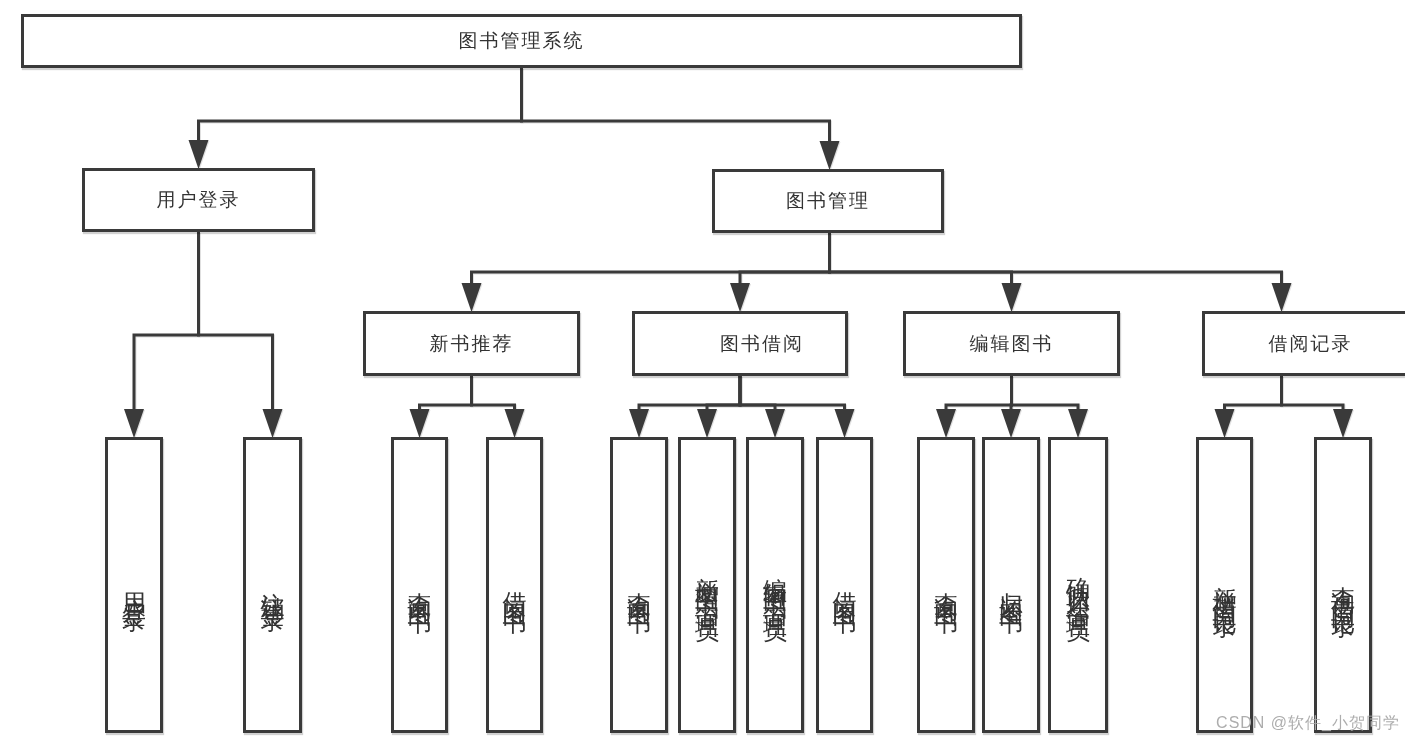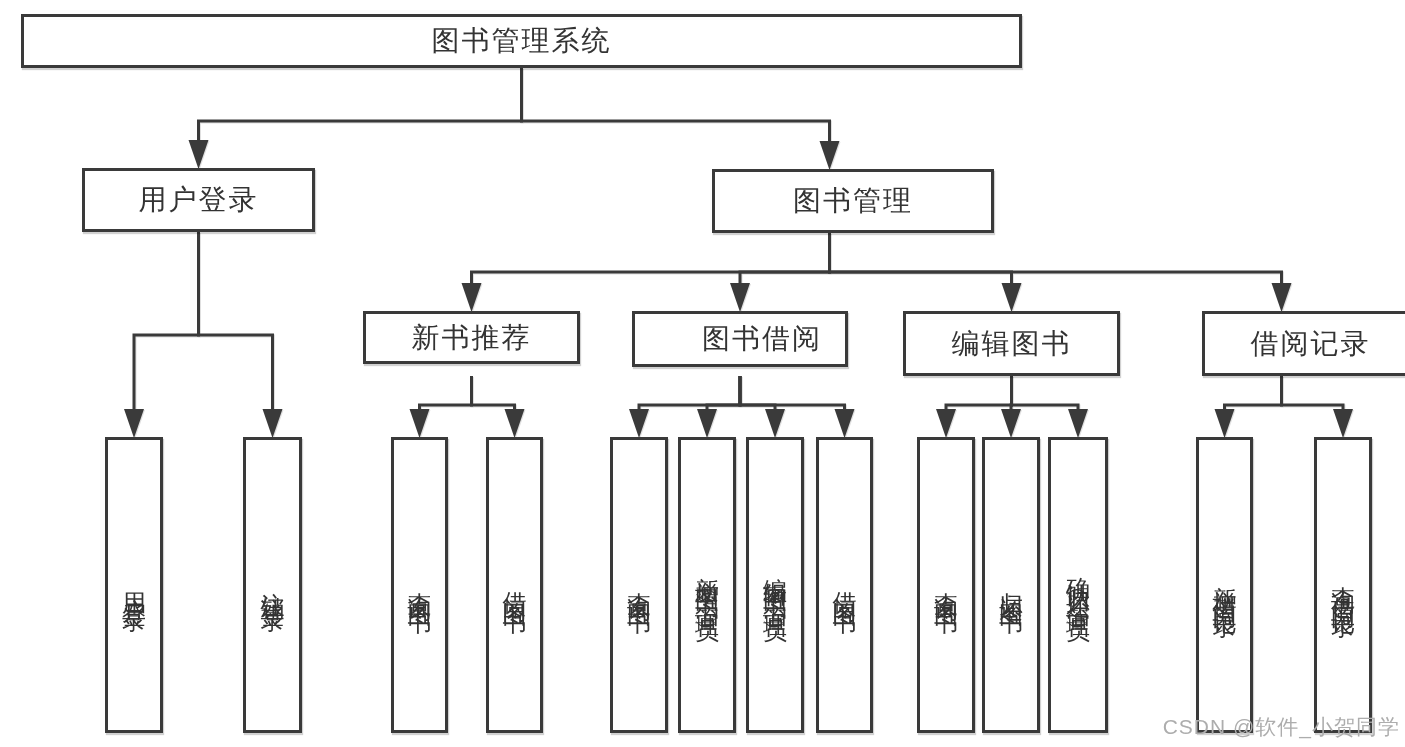--- a/index.html
+++ b/index.html
@@ -27,36 +27,36 @@
     box-sizing: border-box;
     background: var(--box-fill, #fff);
     border: 3px solid var(--border-color, #3a3a3a);
     box-shadow: 1px 2px 1px rgba(0,0,0,0.18);
     display: flex;
     align-items: center;
     justify-content: center;
   }
   .node .node-label {
     color: var(--text-color, #333);
-    font-size: 28px;
+    font-size: 19px;
     letter-spacing: 2px;
     white-space: nowrap;
   }
   .node.vertical .node-label {
     writing-mode: vertical-rl;
     text-orientation: mixed;
     letter-spacing: 6px;
     font-size: 24px;
     white-space: normal;
   }
   .watermark {
     position: absolute;
     right: 5px;
     top: 713px;
-    font-size: 21px;
+    font-size: 16px;
     color: var(--watermark-color, #b0b0b0);
     letter-spacing: 1px;
     z-index: 5;
     pointer-events: none;
   }
 </style>
 </head>
 <body>
 
 <div id="diagram">
@@ -100,27 +100,27 @@
       <path d="M 1281.5 376 V 405 H 1343 V 413" fill="none" stroke="#3a3a3a" stroke-width="3"></path>
       <polygon points="1333,409 1353,409 1343,438" fill="#3a3a3a"></polygon>
     </svg>
   <div id="nodes-layer">
       <div class="node" style="left: 21px; top: 14px; width: 1001px; height: 54px;">
         <span class="node-label">图书管理系统</span>
       </div>
       <div class="node" style="left: 82px; top: 168px; width: 233px; height: 64px;">
         <span class="node-label">用户登录</span>
       </div>
-      <div class="node" style="left: 712px; top: 169px; width: 282px; height: 64px;">
+      <div class="node" style="left: 712px; top: 169px; width: 232px; height: 64px;">
         <span class="node-label">图书管理</span>
       </div>
-      <div class="node" style="left: 363px; top: 311px; width: 217px; height: 53px;">
+      <div class="node" style="left: 363px; top: 311px; width: 217px; height: 65px;">
         <span class="node-label">新书推荐</span>
       </div>
-      <div class="node" style="left: 632px; top: 311px; width: 216px; height: 56px; padding-left: 44px;">
+      <div class="node" style="left: 632px; top: 311px; width: 216px; height: 65px; padding-left: 44px;">
         <span class="node-label">图书借阅</span>
       </div>
       <div class="node" style="left: 903px; top: 311px; width: 217px; height: 65px;">
         <span class="node-label">编辑图书</span>
       </div>
       <div class="node" style="left: 1173px; top: 311px; width: 217px; height: 65px; margin-left: 29px;">
         <span class="node-label">借阅记录</span>
       </div>
       <div class="node vertical" style="left: 105px; top: 437px; width: 58px; height: 296px;">
         <span class="node-label">用户登录</span>

